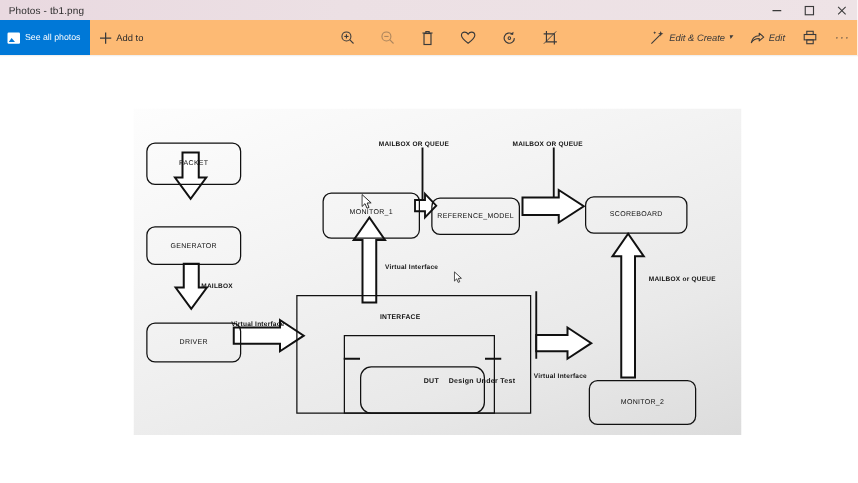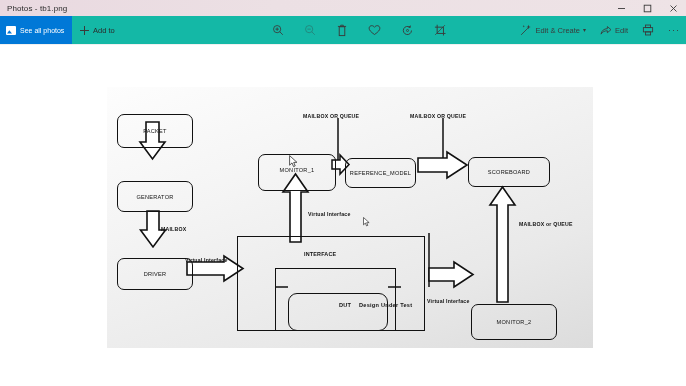--- a/index.html
+++ b/index.html
@@ -35,21 +35,21 @@
   .win-btn {
     width: 26px; height: 16px;
     display: flex; align-items: center; justify-content: center;
     font-size: 8px; color: #3a3a3a; line-height: 1;
   }
 
   
   .cmdbar {
     position: absolute; left: 0; top: 16px;
     width: 686px; height: 28px;
-    background: #14b8a6;
+    background: #fdba74;
     border-bottom: 1px solid #f0f0f0;
   }
   .seeall {
     position: absolute; left: 0; top: 0;
     height: 28px; width: 72px;
     background: #0078d7; color: #ffffff;
     display: flex; align-items: center; gap: 4px;
     padding-left: 6px; box-sizing: border-box;
     font-size: 7px; cursor: pointer;
   }
@@ -85,20 +85,21 @@
     height: 28px; display: flex; align-items: center; gap: 16px;
   }
   .right-tools {
     position: absolute; right: 4px; top: 0;
     height: 28px; display: flex; align-items: center; gap: 10px;
   }
   .tool {
     display: flex; align-items: center; gap: 3px;
     cursor: pointer; color: #3a3a3a; font-size: 7.5px;
     padding: 2px 2px;
+    font-style: italic;
   }
   .tool svg { display: block; }
   .tool.disabled { opacity: .42; }
   .caret { font-size: 6px; color: #3a3a3a; line-height: 1; }
   .more-dots { letter-spacing: 1px; font-size: 9px; color: #3a3a3a; }
 
   
   .viewer {
     position: absolute; left: 0; top: 45px;
     width: 686px; height: 341px;

